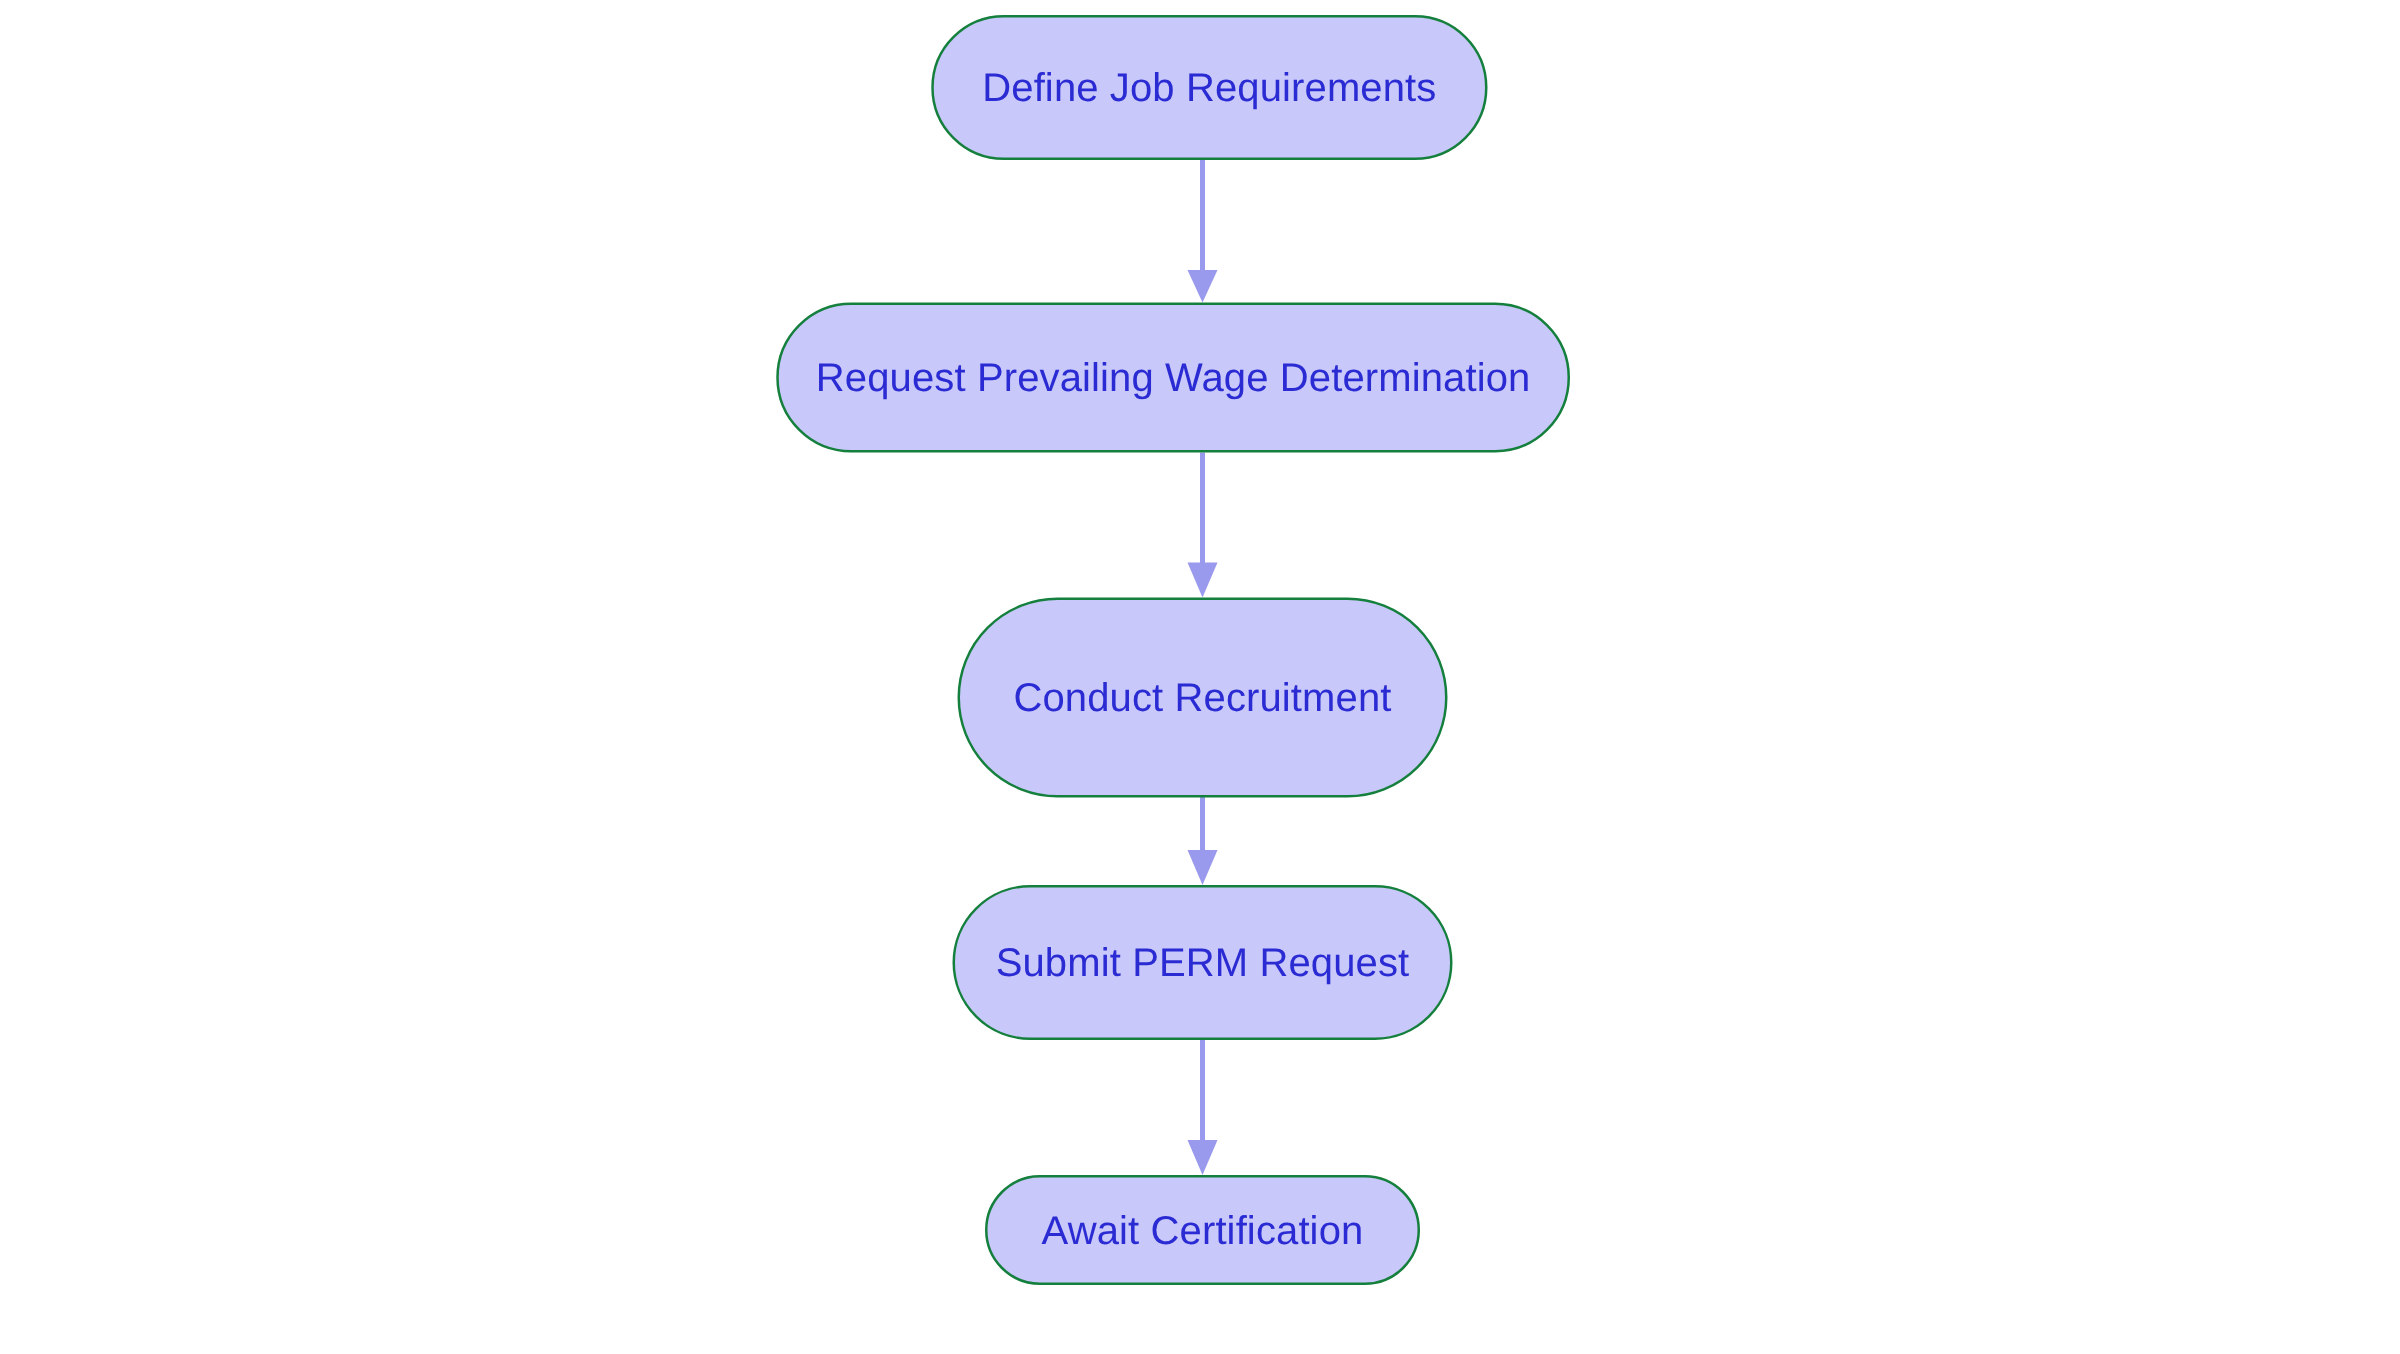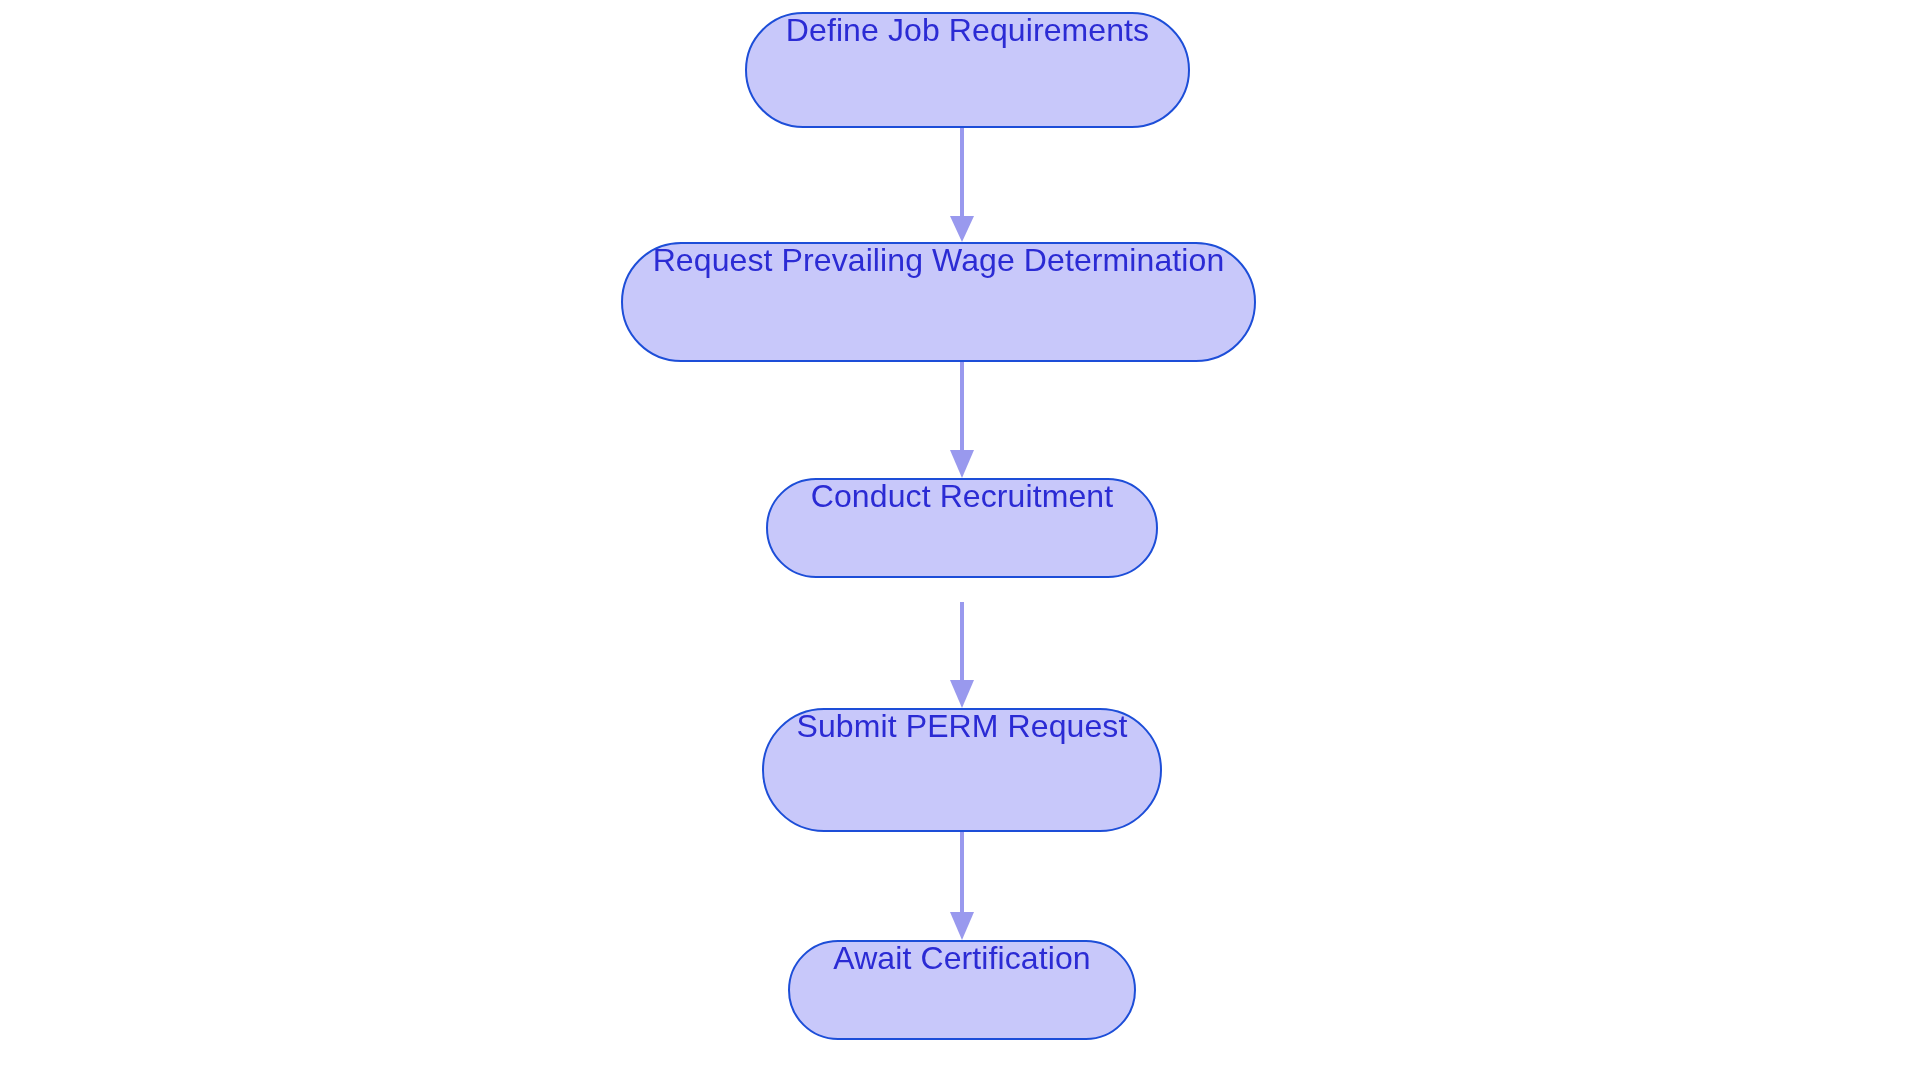--- a/index.html
+++ b/index.html
@@ -38,23 +38,24 @@
     top: 0;
     width: 1920px;
     height: 1083px;
     z-index: 2;
   }
 
   .flow-node {
     position: absolute;
     box-sizing: border-box;
     display: flex;
+    align-items: center;
     justify-content: center;
     background: #c8c8fa;
-    border: 2px solid #1d4ed8;
+    border: 2px solid #15803d;
     border-radius: 9999px;
     color: #2b2bd4;
     white-space: nowrap;
   }
 
   .flow-node-label {
     font-family: "Liberation Sans", sans-serif;
     font-size: 32px;
     line-height: 1;
     font-weight: 400;
@@ -99,26 +100,26 @@
   <div id="node-layer">
 
     <div class="flow-node" style="left:745px; top:12px; width:445px; height:116px;">
       <span class="flow-node-label">Define Job Requirements</span>
     </div>
 
     <div class="flow-node" style="left:621px; top:242px; width:635px; height:120px;">
       <span class="flow-node-label">Request Prevailing Wage Determination</span>
     </div>
 
-    <div class="flow-node" style="left:766px; top:478px; width:392px; height:100px;">
+    <div class="flow-node" style="left:766px; top:478px; width:392px; height:160px;">
       <span class="flow-node-label">Conduct Recruitment</span>
     </div>
 
     <div class="flow-node" style="left:762px; top:708px; width:400px; height:124px;">
       <span class="flow-node-label">Submit PERM Request</span>
     </div>
 
-    <div class="flow-node" style="left:788px; top:940px; width:348px; height:100px;">
+    <div class="flow-node" style="left:788px; top:940px; width:348px; height:88px;">
       <span class="flow-node-label">Await Certification</span>
     </div>
 
   </div>
 </div>
 
 </body></html>

